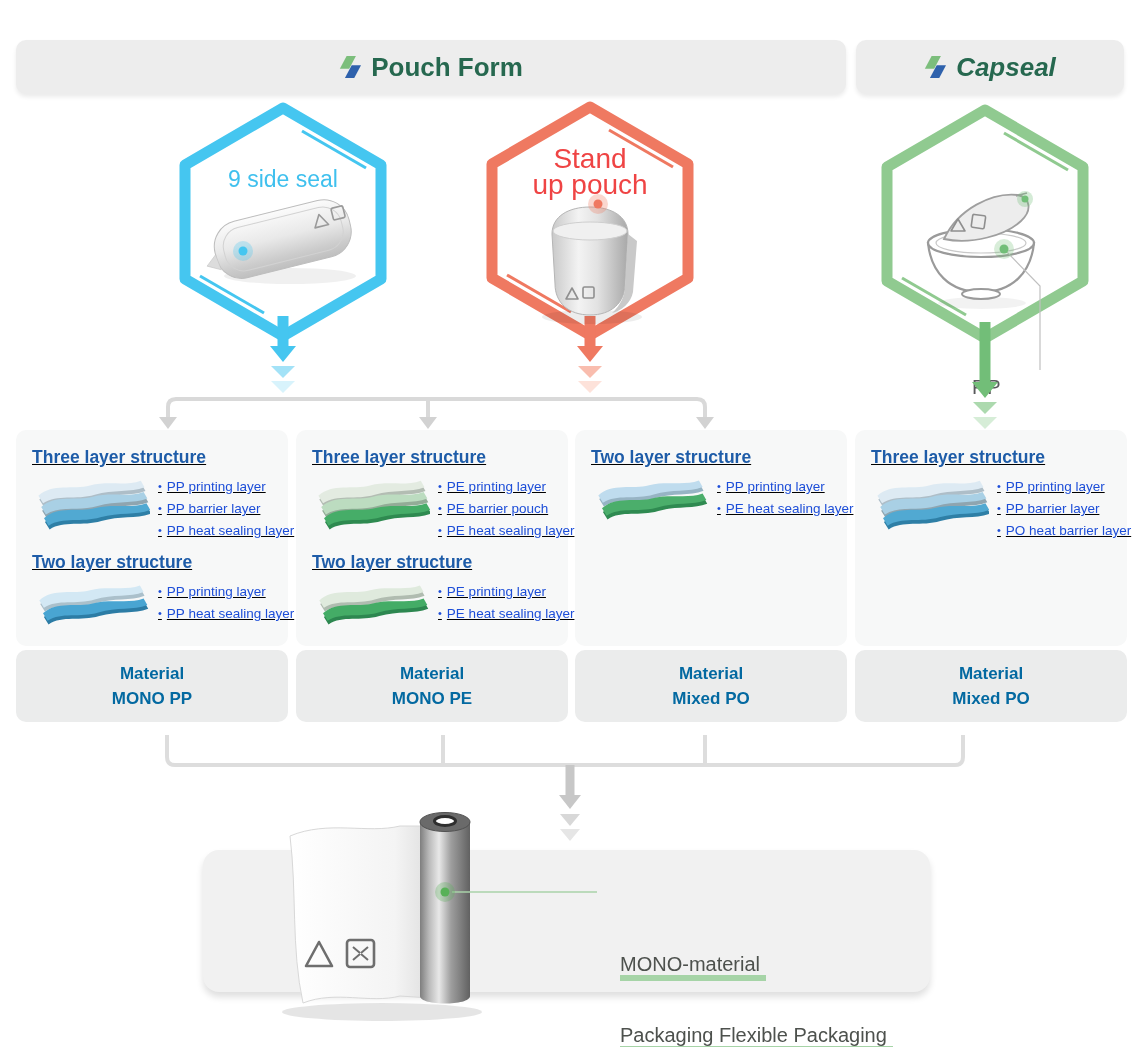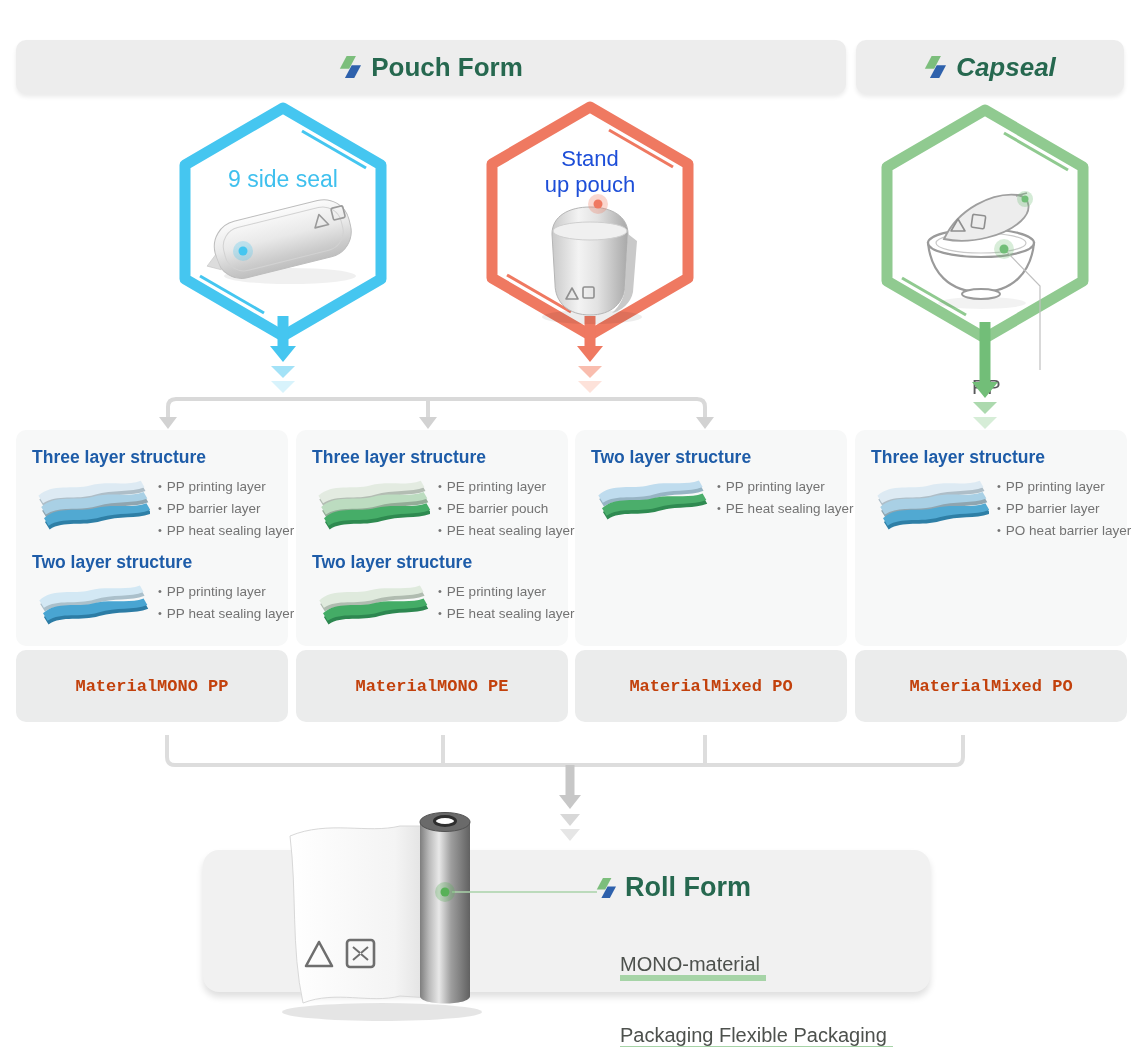--- a/index.html
+++ b/index.html
@@ -10,40 +10,40 @@
   .hdr{position:absolute;top:40px;height:54px;background:#EDEDED;border-radius:10px;
        display:flex;align-items:center;justify-content:center;gap:10px;
        font-size:26px;font-weight:bold;color:#26684F;box-shadow:0 3px 4px rgba(0,0,0,0.08);}
   #hdr-pouch{left:16px;width:830px;}
   #hdr-capseal{left:856px;width:268px;font-style:italic;}
   .slash-icon{width:22px;height:24px;}
 
   
   .hexlabel{position:absolute;text-align:center;font-size:23px;line-height:26px;}
   #hexlabel-1{left:183px;top:166px;width:200px;color:#3FC0EE;}
-  #hexlabel-2{left:490px;top:146px;width:200px;color:#1d4ed8;font-size:22px;white-space:pre-line;}
+  #hexlabel-2{left:490px;top:146px;width:200px;color:#ef4444;font-size:28px;white-space:pre-line;}
   #hexlabel-3{left:885px;top:166px;width:200px;color:#9CCF9C;}
   .callout{position:absolute;left:972px;top:376px;font-size:20px;color:#58595B;letter-spacing:2px;}
 
   
   .card{position:absolute;top:430px;width:272px;height:216px;background:#F7F8F8;border-radius:10px;
-        box-sizing:border-box;padding:15px 12px 0 16px;}
+        box-sizing:border-box;padding:15px 12px 0 16px;text-decoration:underline;}
   #card-1{left:16px;} #card-2{left:296px;} #card-3{left:575px;} #card-4{left:855px;}
   .block-title{font-size:17.5px;font-weight:bold;color:#1E5CA8;margin:2px 0 2px 0;}
   .block-row{display:flex;align-items:flex-start;}
   .stack{flex:none;margin-top:6px;}
-  .bullets{margin-left:8px;padding-top:6px;font-size:13.5px;color:#737373;}
+  .bullets{margin-left:8px;padding-top:6px;font-size:13.5px;color:#1d4ed8;}
   .bullet{line-height:21px;white-space:nowrap;}
   .bullet::before{content:"•";font-size:11px;margin-right:5px;position:relative;top:-1px;}
   .block2{margin-top:10px;}
 
   
   .mat{position:absolute;top:650px;width:272px;height:72px;background:#EBECEC;border-radius:10px;
-       display:flex;flex-direction:row;justify-content:center;align-items:center;
-       font-size:17px;font-weight:bold;color:#c2410c;line-height:25px;font-family:Liberation Mono, monospace;}
+       display:flex;flex-direction:column;justify-content:center;align-items:center;
+       font-size:17px;font-weight:bold;color:#0369a1;line-height:25px;}
   #mat-1{left:16px;} #mat-2{left:296px;} #mat-3{left:575px;} #mat-4{left:855px;}
 
   
   .roll-panel{position:absolute;left:203px;top:850px;width:727px;height:142px;background:#F1F1F1;
               border-radius:16px;box-shadow:0 5px 7px rgba(0,0,0,0.13);}
   .rollform-title-row{position:absolute;left:596px;top:872px;display:flex;align-items:center;gap:9px;z-index:6;}
   .rollform-title-row .slash-icon{width:20px;height:22px;}
   .roll-title{font-size:27px;font-weight:bold;color:#26684F;}
   .roll-sub{position:absolute;left:620px;top:910px;font-size:20px;color:#4D514D;z-index:6;line-height:29px;}
   .roll-sub .uline{display:inline-block;background:linear-gradient(#A6D4A7,#A6D4A7) left bottom / 100% 6px no-repeat;
@@ -216,27 +216,20 @@
   <div class="mat" id="mat-3">
     <span>Material</span>
     <span>Mixed PO</span>
   </div>
   <div class="mat" id="mat-4">
     <span>Material</span>
     <span>Mixed PO</span>
   </div>
 
   <div class="roll-panel"></div>
-  <div class="rollform-title-row">
-    <svg class="slash-icon" viewBox="0 0 26 28">
-      <path d="M9 1 h11 l-8 15 h-11 z" fill="#7CBE7C"></path>
-      <path d="M15 12 h11 l-8 15 h-11 z" fill="#2E61AC"></path>
-    </svg>
-    <span class="roll-title">Roll Form</span>
-  </div>
   <div class="roll-sub">
     <span class="uline">MONO-material</span><br>
     <span class="uline">Packaging Flexible Packaging</span>
   </div>
 
   <svg id="diagram" viewBox="0 0 1140 1047">
     <defs>
       <linearGradient id="silverH" x1="0" y1="0" x2="0" y2="1">
         <stop offset="0" stop-color="#FBFBFB"></stop>
           <stop offset="0.45" stop-color="#E9E9E9"></stop>

